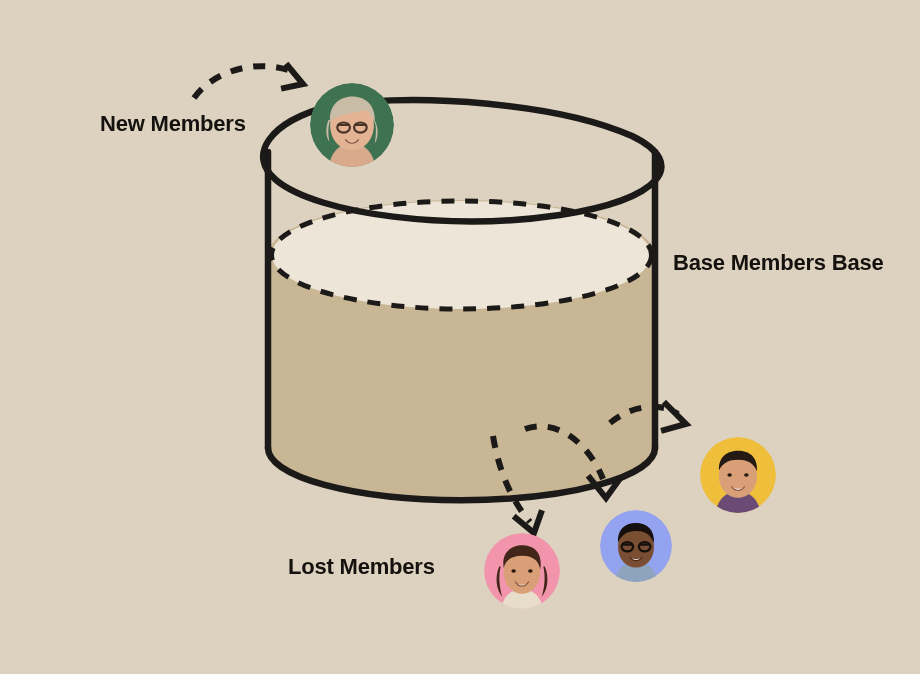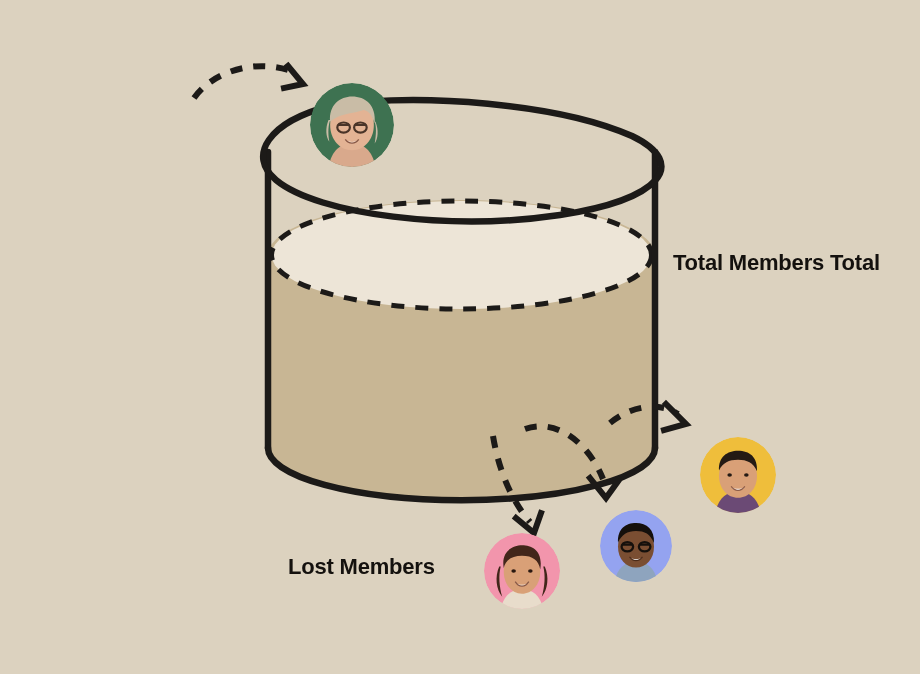--- a/index.html
+++ b/index.html
@@ -104,22 +104,23 @@
       <path d="M 525,429 C 556,418 588,442 603,479" fill="none" stroke="#1C1A18" stroke-width="6" stroke-dasharray="12 11" stroke-linecap="butt"></path>
       <path d="M 590,478 L 606,498 L 619,480" fill="none" stroke="#1C1A18" stroke-width="6" stroke-linecap="square" stroke-linejoin="miter"></path>
     </g>
 
     <g>
       <path d="M 610,423 C 636,402 664,404 678,414" fill="none" stroke="#1C1A18" stroke-width="6" stroke-dasharray="12 11" stroke-linecap="butt"></path>
       <path d="M 666,404 L 686,424 L 664,430" fill="none" stroke="#1C1A18" stroke-width="6" stroke-linecap="square" stroke-linejoin="miter"></path>
     </g>
   </svg>
 
+  <div class="label" id="label-new-members">New Members</div>
 
-  <div class="label" id="label-total-base">Total Members Total</div>
+  <div class="label" id="label-total-base">Base Members Base</div>
 
   <div class="label" id="label-lost-members">Lost Members</div>
 
   <div class="avatar" id="avatar-new-member">
     <svg viewBox="0 0 100 100">
       <circle cx="50" cy="50" r="50" fill="#3E7251"></circle>
       <g>
         <path d="M22 100 C26 80 36 72 50 72 C64 72 74 80 78 100 Z" fill="#D9A98C"></path>
         <path d="M50 22 C66 22 76 34 76 50 C76 68 64 80 50 80 C36 80 24 68 24 50 C24 34 34 22 50 22 Z" fill="#E3B394"></path>
         <path d="M24 46 C22 26 36 16 50 16 C66 16 79 26 77 48 C74 40 72 34 64 32 C54 36 38 36 30 42 C27 44 25 45 24 46 Z" fill="#C9BCA6"></path>

